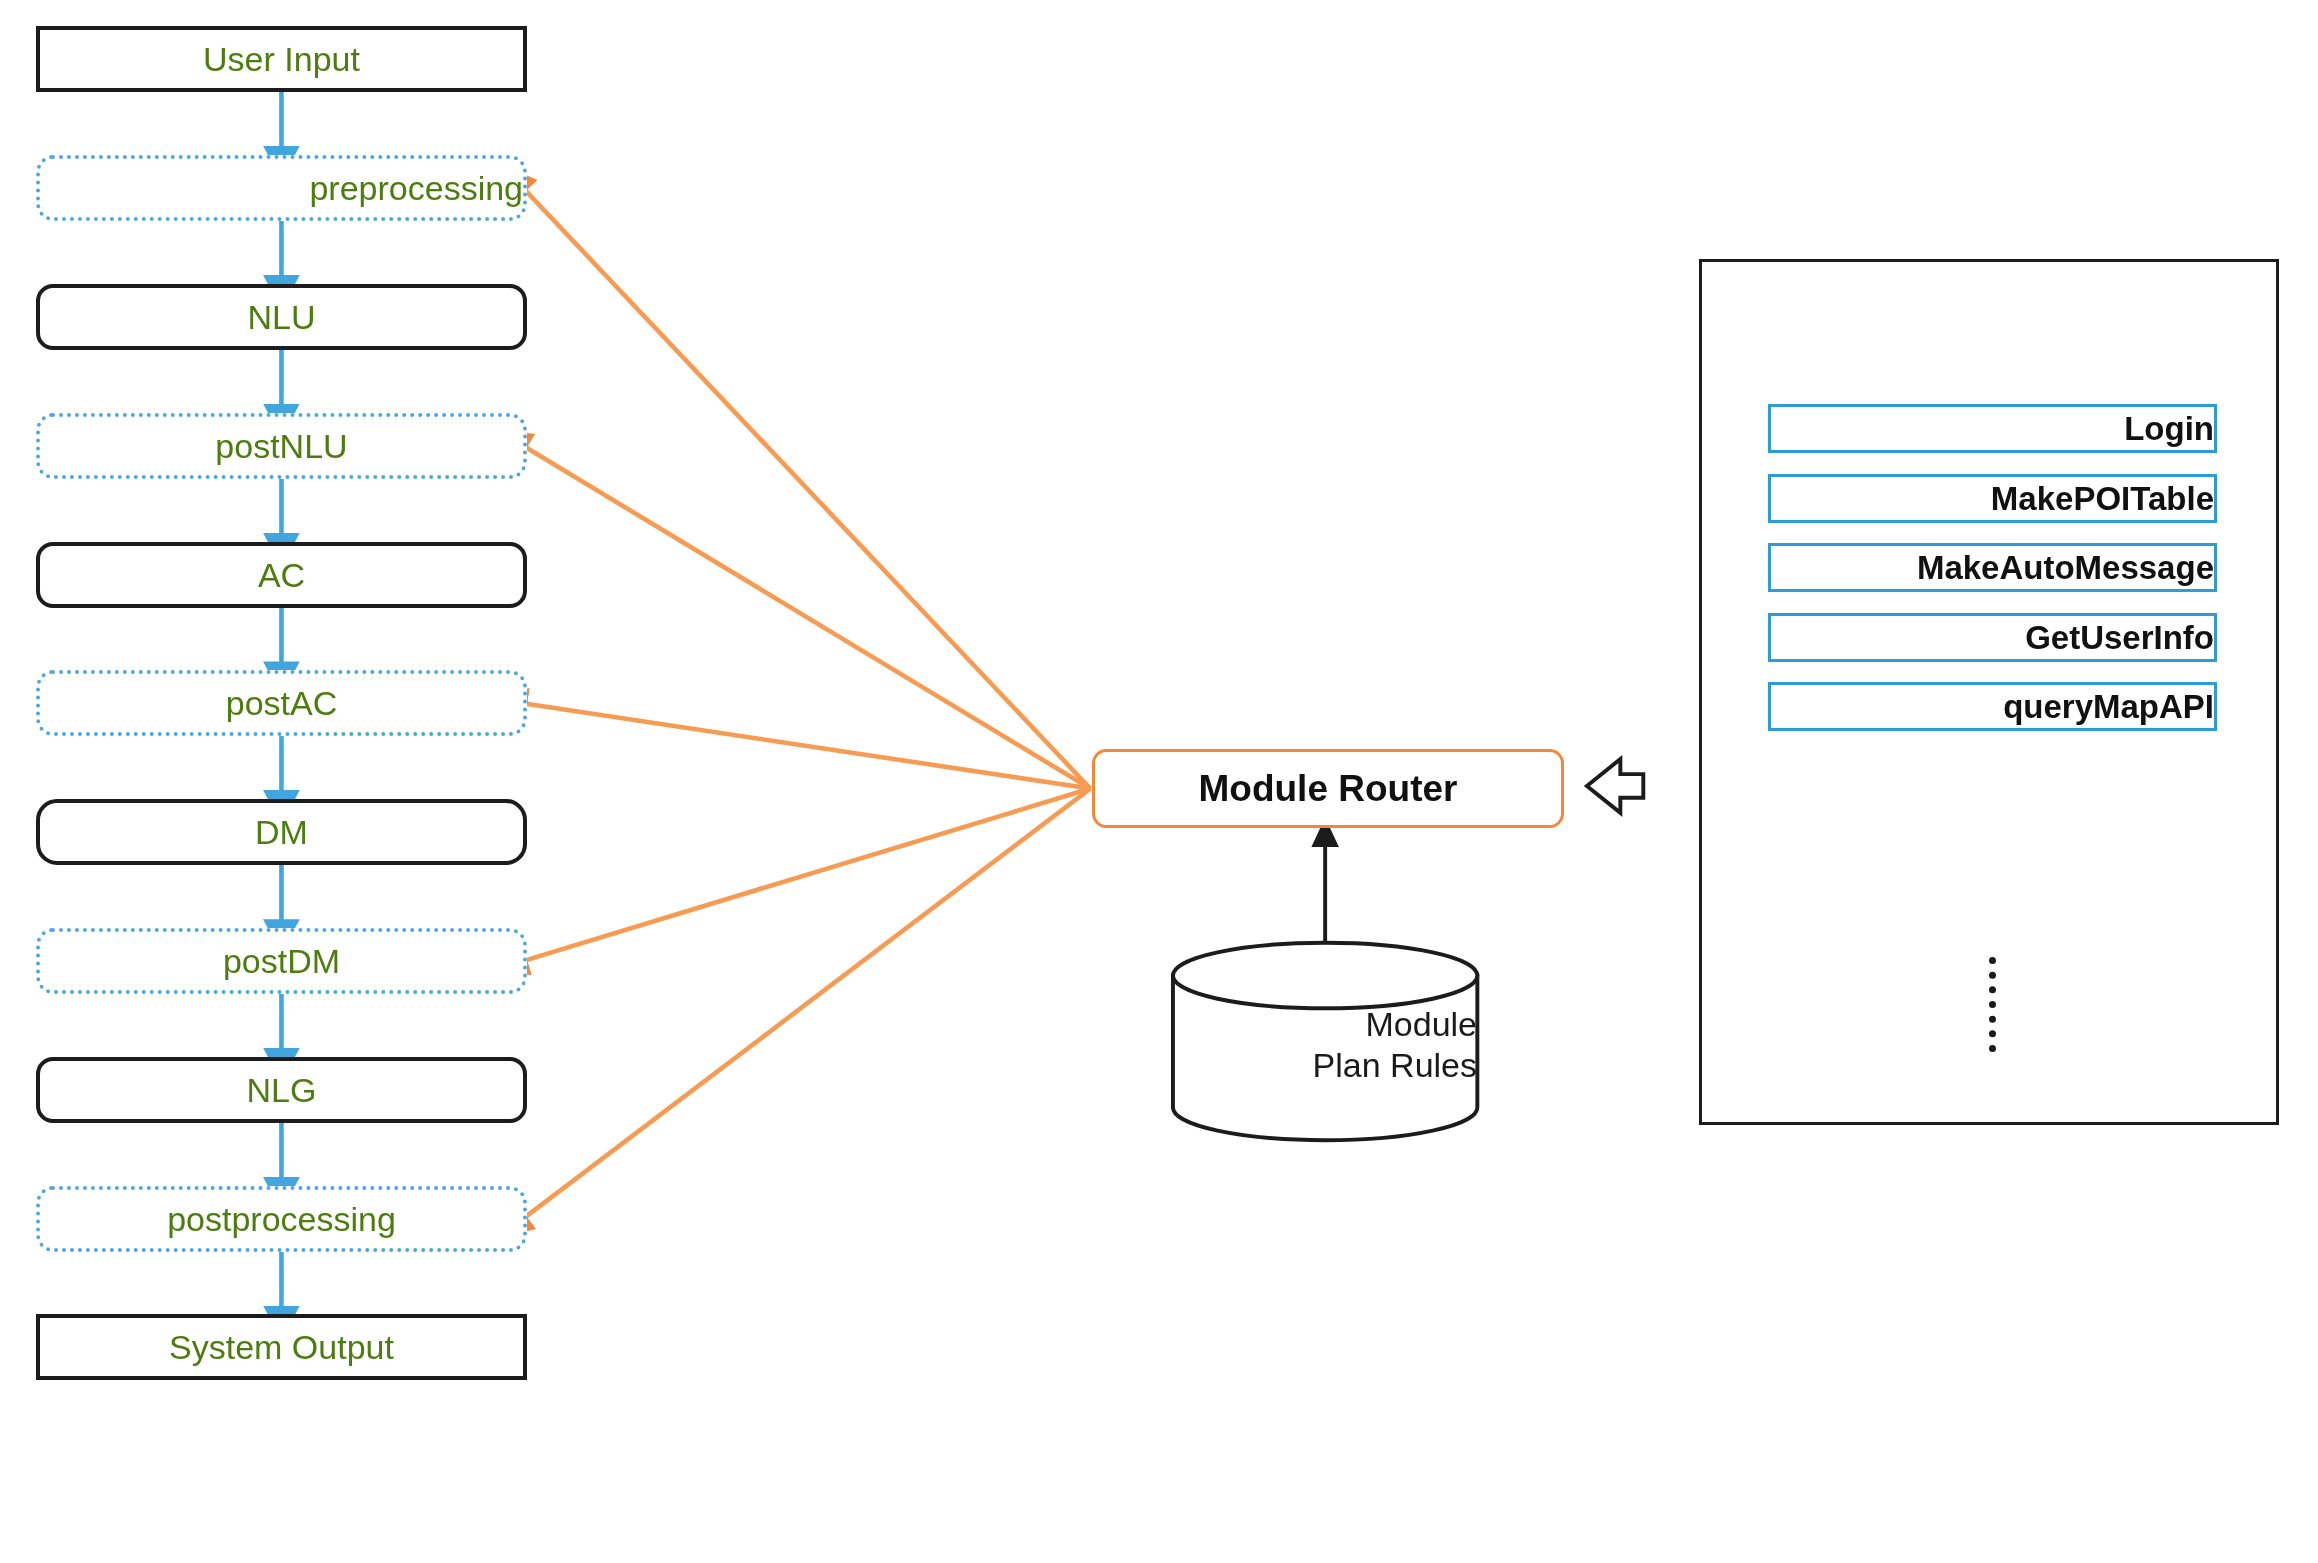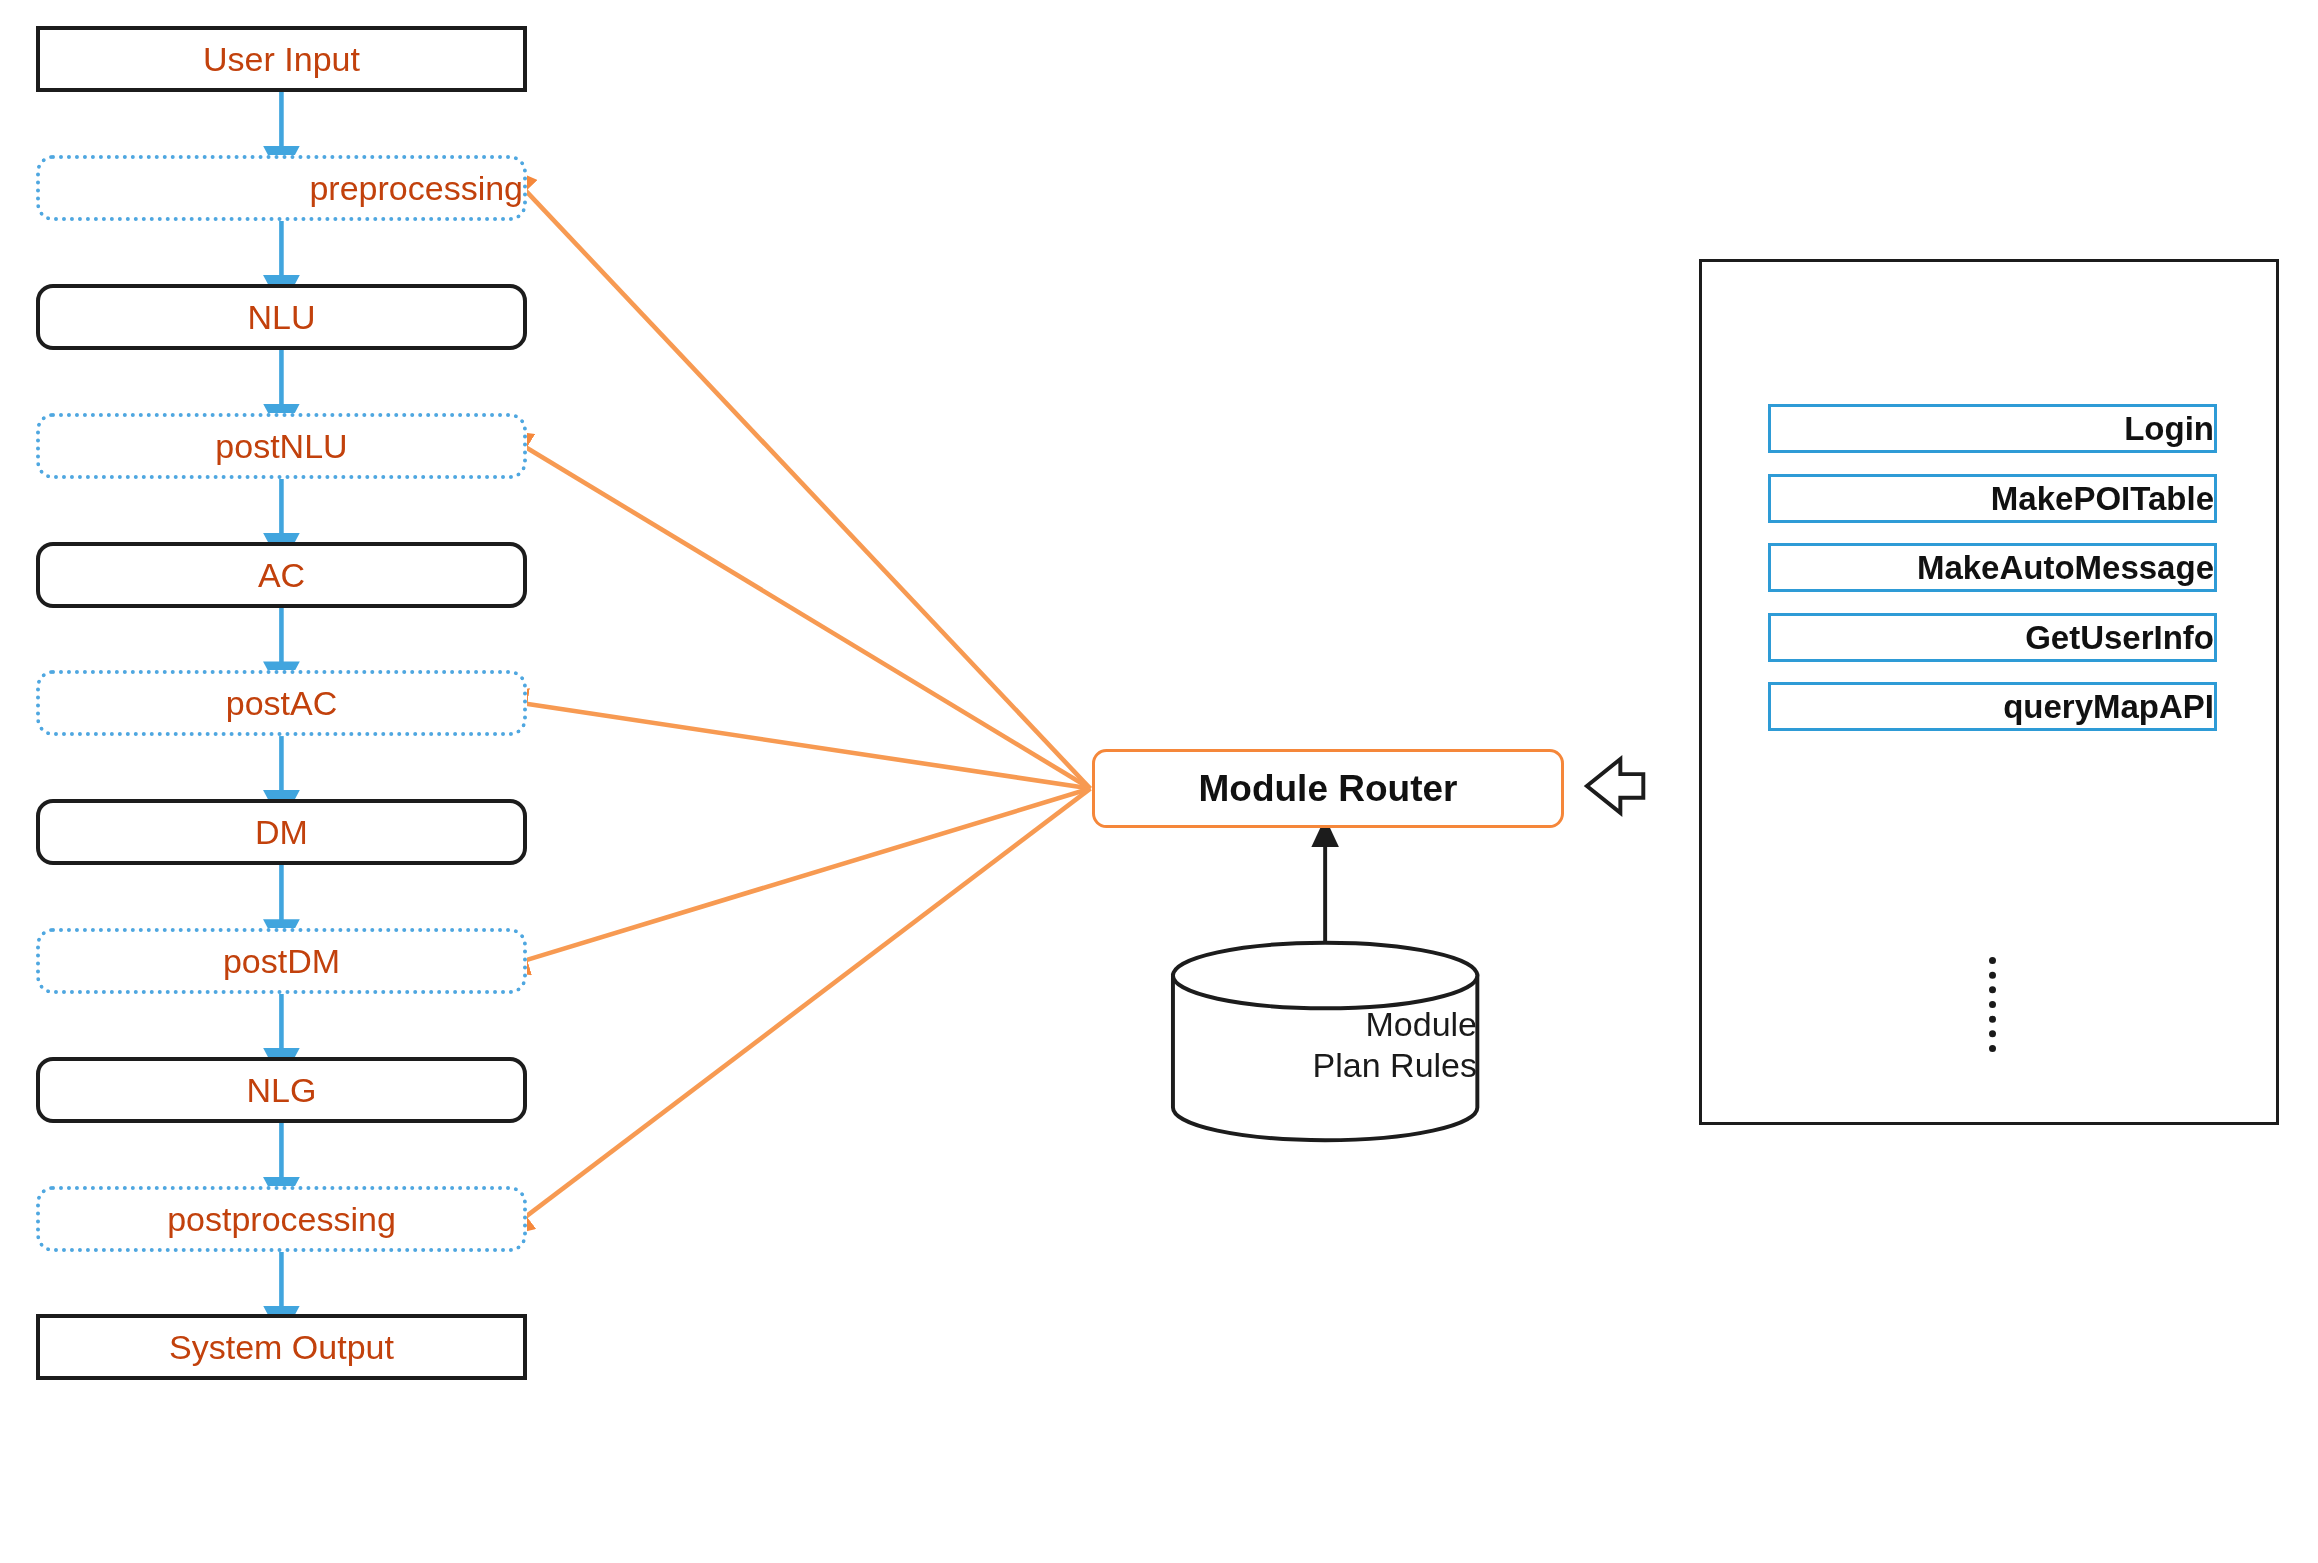--- a/index.html
+++ b/index.html
@@ -3,21 +3,21 @@
 <meta charset="utf-8">
 <style>
   html,body{margin:0;padding:0;background:#ffffff;}
   body{width:2319px;height:1564px;position:relative;overflow:hidden;
        font-family:"Liberation Sans","DejaVu Sans",sans-serif;}
   #stage{position:absolute;left:0;top:0;width:2319px;height:1564px;}
 
   
   .pbox{position:absolute;box-sizing:border-box;display:flex;align-items:center;
         justify-content:center;background:#ffffff;}
-  .pbox .lbl{font-size:34px;color:#c2410c;line-height:1;white-space:nowrap;}
+  .pbox .lbl{font-size:34px;color:#4d7c0f;line-height:1;white-space:nowrap;}
 
   .pbox.solid-sq{border:4.6px solid #1c1c1c;border-radius:0;}
   .pbox.solid-rnd{border:4.6px solid #1c1c1c;border-radius:17px;}
   .pbox.dotted{border:4.6px dotted #4FA7E0;border-radius:17px;}
 
   
   .router{position:absolute;box-sizing:border-box;display:flex;align-items:center;
           justify-content:center;background:#ffffff;border:3.9px solid #F5873A;
           border-radius:14.4px;}
   .router .lbl{font-size:37px;font-weight:bold;color:#111;white-space:nowrap;}
@@ -100,21 +100,21 @@
       </div>
       <div class="pbox dotted" style="left: 36px; top: 413px; width: 491px; height: 66px;">
         <span class="lbl">postNLU</span>
       </div>
       <div class="pbox solid-rnd" style="left: 36px; top: 542px; width: 491px; height: 66px;">
         <span class="lbl">AC</span>
       </div>
       <div class="pbox dotted" style="left: 36px; top: 670px; width: 491px; height: 66px;">
         <span class="lbl">postAC</span>
       </div>
-      <div class="pbox solid-rnd" style="left: 36px; top: 799px; width: 491px; height: 66px;">
+      <div class="pbox solid-rnd" style="left: 36px; top: 799px; width: 491px; height: 66px; border-radius: 21px;">
         <span class="lbl">DM</span>
       </div>
       <div class="pbox dotted" style="left: 36px; top: 928px; width: 491px; height: 66px;">
         <span class="lbl">postDM</span>
       </div>
       <div class="pbox solid-rnd" style="left: 36px; top: 1057px; width: 491px; height: 66px;">
         <span class="lbl">NLG</span>
       </div>
       <div class="pbox dotted" style="left: 36px; top: 1186px; width: 491px; height: 66px;">
         <span class="lbl">postprocessing</span>

